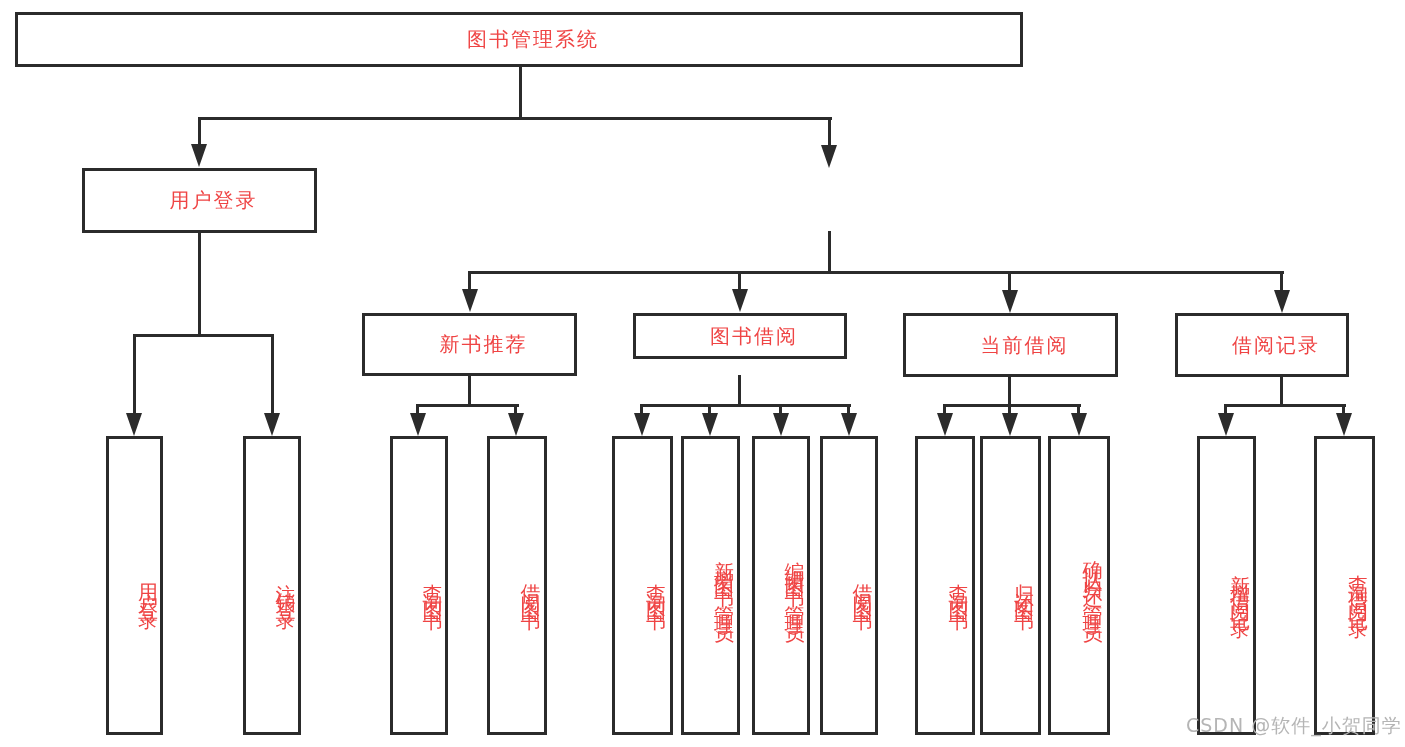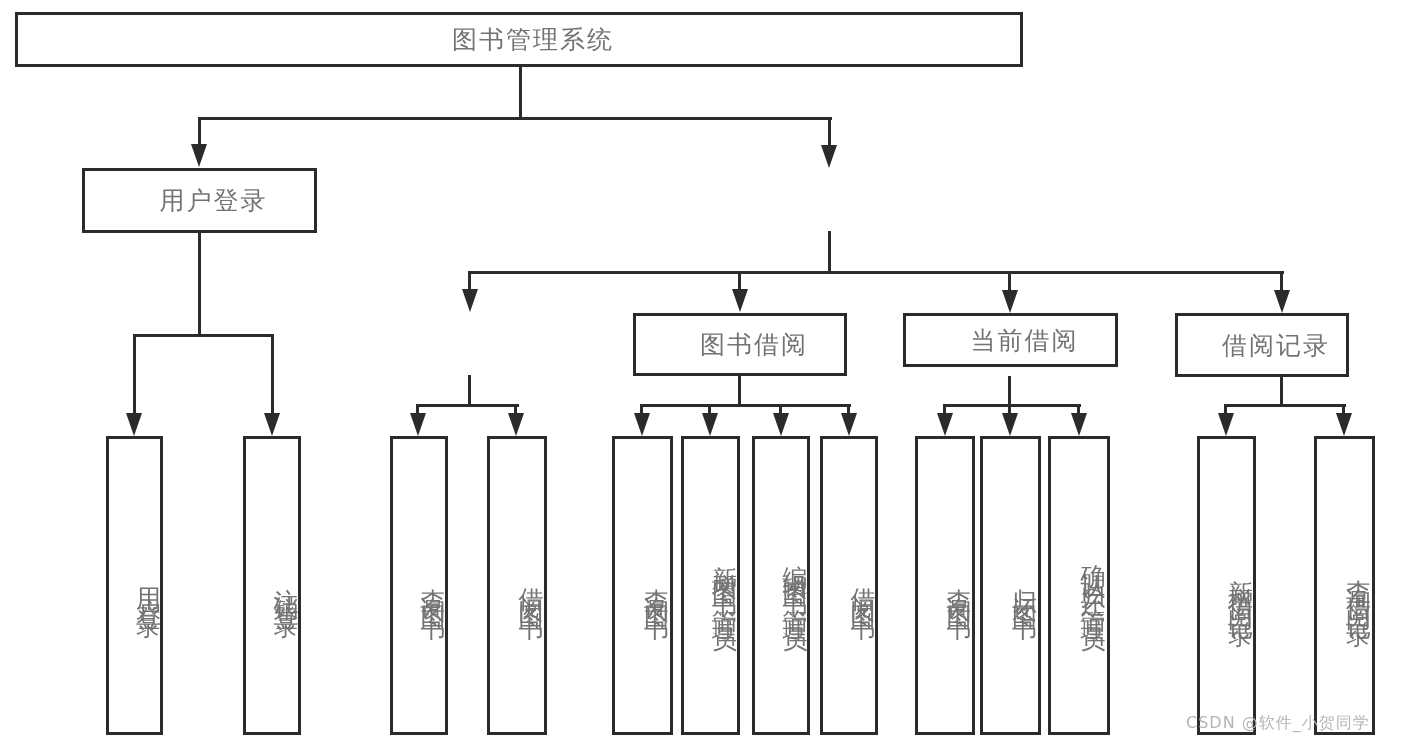--- a/index.html
+++ b/index.html
@@ -11,22 +11,22 @@
     overflow:hidden;
   }
   .node {
     position:absolute;
     box-sizing:border-box;
     background:#ffffff;
     border:3px solid #2b2b2b;
     display:flex;
     align-items:center;
     justify-content:center;
-    color:#737373;
-    font-size:25px;
+    color:#ef4444;
+    font-size:20px;
     padding-left:28px;
   }
   .node.h .lbl { letter-spacing:2px; white-space:nowrap; }
   .node.v .lbl {
     writing-mode:vertical-rl;
     text-orientation:mixed;
     letter-spacing:9px;
     line-height:1;
     white-space:nowrap;
   }
@@ -34,21 +34,21 @@
   .arrow {
     position:absolute;
     width:0; height:0;
     border-left:8px solid transparent;
     border-right:8px solid transparent;
     border-top:23px solid #2b2b2b;
   }
   .watermark {
     position:absolute;
     left:1186px; top:713px;
-    font-size:16px;
+    font-size:19px;
     color:#b5b5b5;
     letter-spacing:1px;
     white-space:nowrap;
   }
 </style>
 </head>
 <body>
 
 <div class="canvas">
 
@@ -110,24 +110,27 @@
   <div class="line" style="left:1342px;top:404px;width:3px;height:15px"></div>
   <div class="arrow" style="left:1218px;top:413px"></div>
   <div class="arrow" style="left:1336px;top:413px"></div>
 
   <div class="node h" style="left:15px;top:12px;width:1008px;height:55px">
     <span class="lbl">图书管理系统</span>
   </div>
   <div class="node h" style="left:82px;top:168px;width:235px;height:65px">
     <span class="lbl">用户登录</span>
   </div>
-  <div class="node h" style="left:633px;top:313px;width:214px;height:63px">
+  <div class="node h" style="left:362px;top:313px;width:215px;height:63px">
+    <span class="lbl">新书推荐</span>
+  </div>
+  <div class="node h" style="left:633px;top:313px;width:214px;height:46px">
     <span class="lbl">图书借阅</span>
   </div>
-  <div class="node h" style="left:903px;top:313px;width:215px;height:54px">
+  <div class="node h" style="left:903px;top:313px;width:215px;height:64px">
     <span class="lbl">当前借阅</span>
   </div>
   <div class="node h" style="left:1175px;top:313px;width:174px;height:64px">
     <span class="lbl">借阅记录</span>
   </div>
 
   <div class="node v" style="left:106px;top:436px;width:57px;height:299px">
     <span class="lbl">用户登录</span>
   </div>
   <div class="node v" style="left:243px;top:436px;width:58px;height:299px">

